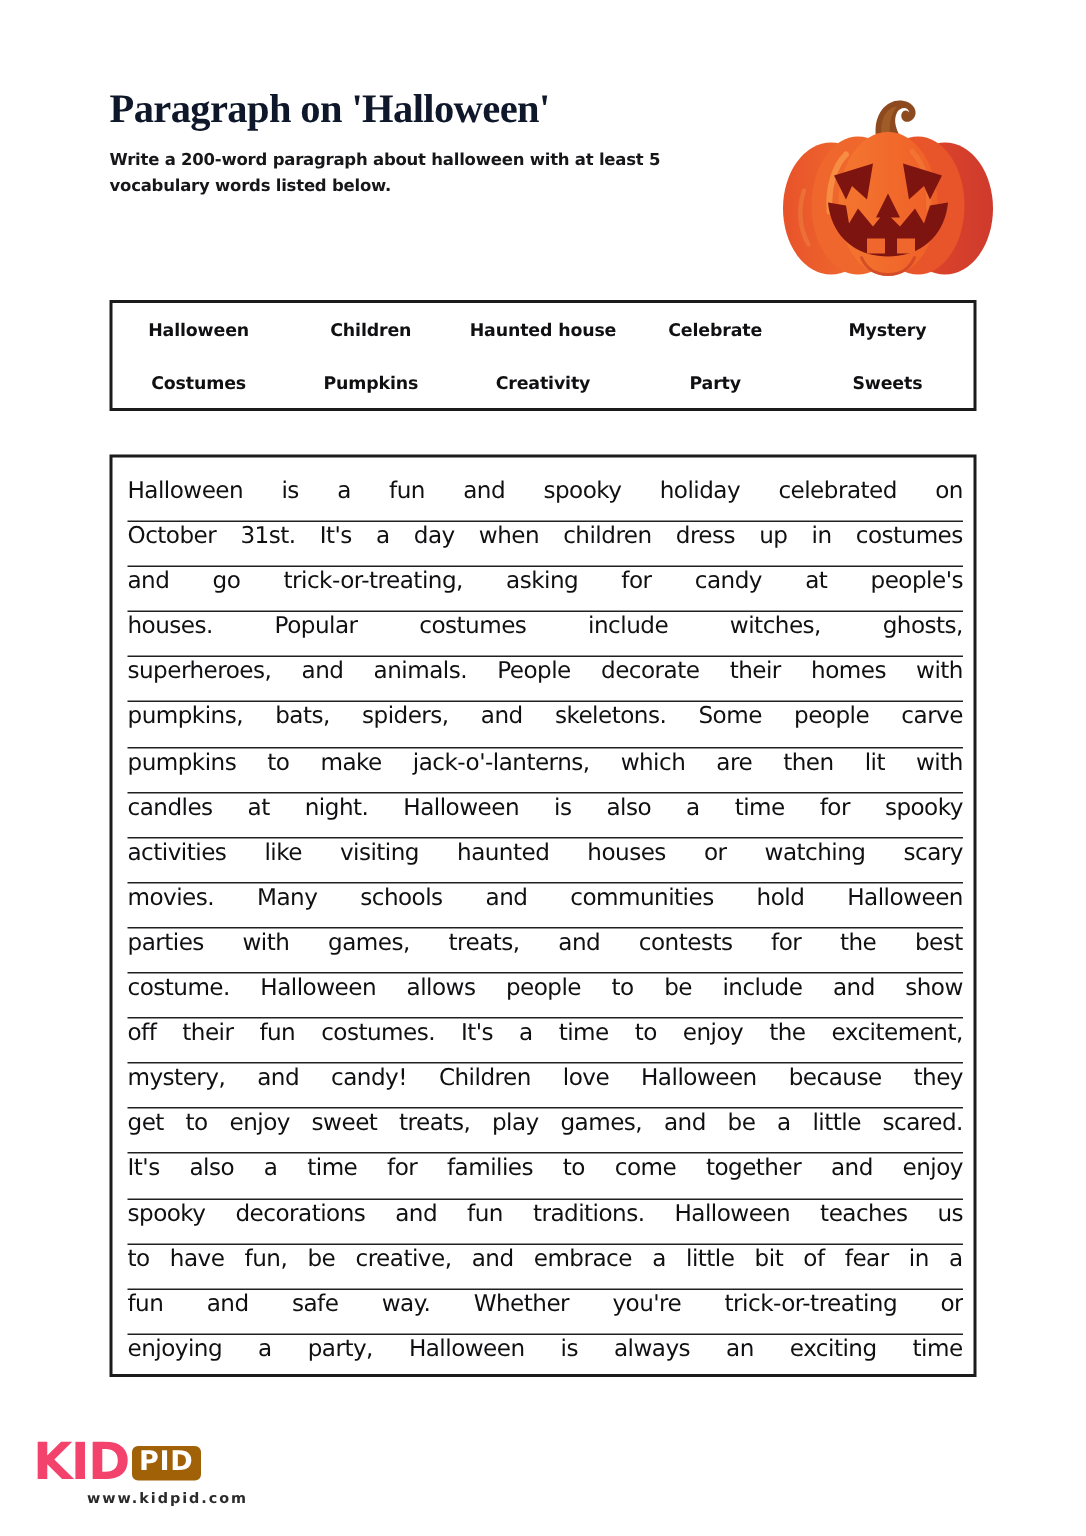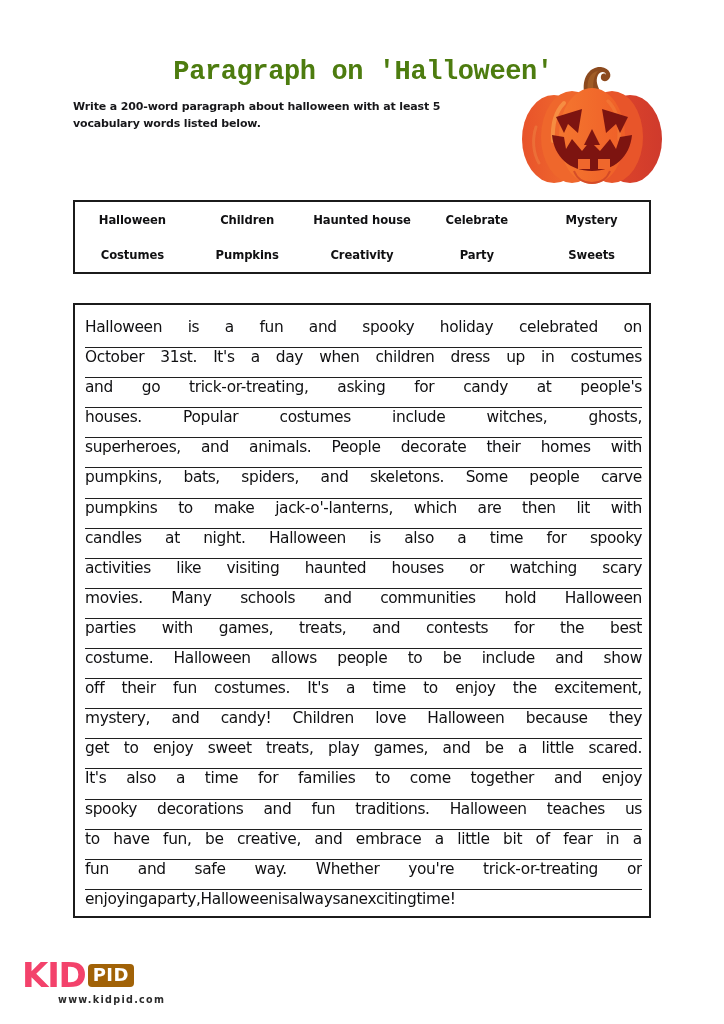--- a/index.html
+++ b/index.html
@@ -17,30 +17,29 @@
 
   
   #header {
     position: absolute;
     left: 73px;
     top: 58px;
     width: 580px;
     height: 130px;
   }
   #title {
-    font-family: Liberation Mono, monospace;
+    font-family: Liberation Serif, serif;
     font-size: 27px;
     font-weight: bold;
-    color: #4d7c0f;
+    color: #0f172a;
     letter-spacing: -0.4px;
     line-height: 1.1;
     margin: 0;
     padding: 0;
     white-space: nowrap;
-    text-align: center;
   }
   #subtitle {
     margin-top: 10px;
     font-family: "DejaVu Sans", sans-serif;
     font-size: 11px;
     font-weight: bold;
     color: #17171a;
     line-height: 1.55;
     letter-spacing: -0.15px;
     max-width: 430px;
@@ -106,20 +105,21 @@
     border-bottom: 1.4px solid #202020;
     font-family: "DejaVu Sans", sans-serif;
     font-size: 15.4px;
     color: #101012;
     letter-spacing: -0.35px;
     white-space: nowrap;
     overflow: hidden;
   }
   .line.last {
     justify-content: flex-start;
+    gap: 24px;
   }
   .line .w {
     display: inline-block;
   }
 
   
   #footer-logo {
     position: absolute;
     left: 22px;
     top: 962px;

